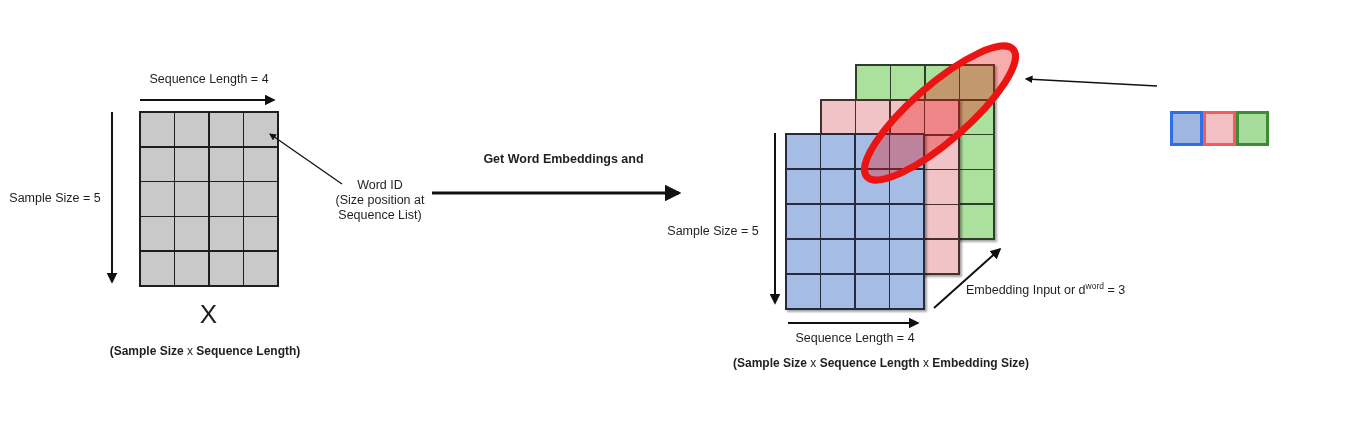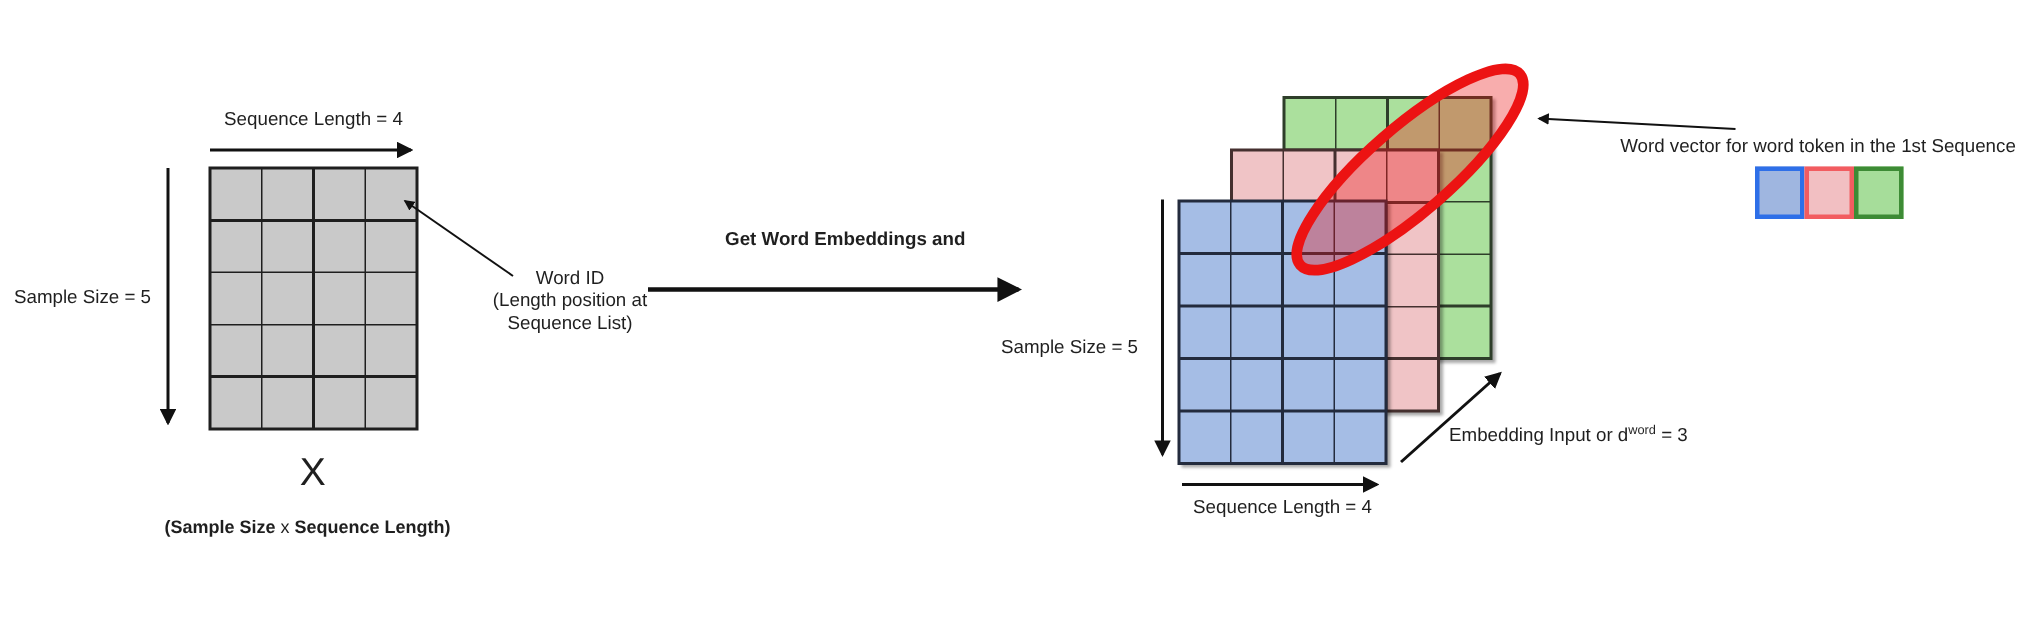--- a/index.html
+++ b/index.html
@@ -70,21 +70,21 @@
       <div class="cell"></div>
       <div class="cell"></div>
     </div>
 
   <div class="abs xname center" style="left:139px;top:299px;width:140px;">X</div>
 
   <div class="abs cap center" style="left:85px;top:344px;width:240px;"><span>(Sample Size</span><span class="sep"> x </span><span>Sequence Length)</span></div>
 
   <div class="abs note center" style="left:302px;top:178px;width:156px;">
     <div>Word ID</div>
-    <div>(Length position at</div>
+    <div>(Size position at</div>
     <div>Sequence List)</div>
   </div>
 
   <div class="abs lbl bold center" style="left:441px;top:151px;width:245px;line-height:16px;">
     <div>Get Word Embeddings and</div>
   </div>
 
   <div class="abs grid layer-green shadowed z20" style="left: 855px; top: 64px; width: 140px; height: 176px; grid-template-columns: repeat(4, 1fr); grid-template-rows: repeat(5, 1fr);">
       <div class="cell"></div>
       <div class="cell"></div>
@@ -151,22 +151,22 @@
       <div class="cell"></div>
       <div class="cell"></div>
     </div>
 
   <div class="abs lbl right" style="left:660px;top:224px;width:106px;">Sample Size = 5</div>
 
   <div class="abs lbl center" style="left:785px;top:331px;width:140px;">Sequence Length = 4</div>
 
   <div class="abs lbl" style="left:966px;top:279px;"><span>Embedding Input or d</span><span class="sup">word</span><span> = 3</span></div>
 
+  <div class="abs cap center" style="left:731px;top:356px;width:300px;"><span>(Sample Size</span><span class="sep"> x </span><span>Sequence Length</span><span class="sep"> x </span><span>Embedding Size)</span></div>
 
-  <div class="abs note center" style="left:1072px;top:90px;width:280px;">Word vector for word token in the 1st Sequence</div>
 
   <div class="abs vec-square vec-blue" style="left:1170px;top:111px;"></div>
   <div class="abs vec-square vec-pink" style="left:1203px;top:111px;"></div>
   <div class="abs vec-square vec-green" style="left:1236px;top:111px;"></div>
 
   <svg class="overlay" width="1351" height="423" viewBox="0 0 1351 423">
     <defs>
       <marker id="ah" viewBox="0 0 10 10" refX="8.5" refY="5" markerWidth="5.5" markerHeight="5.5" orient="auto-start-reverse" markerUnits="strokeWidth">
         <path d="M0,0 L10,5 L0,10 z" fill="#111111"></path>
       </marker>

